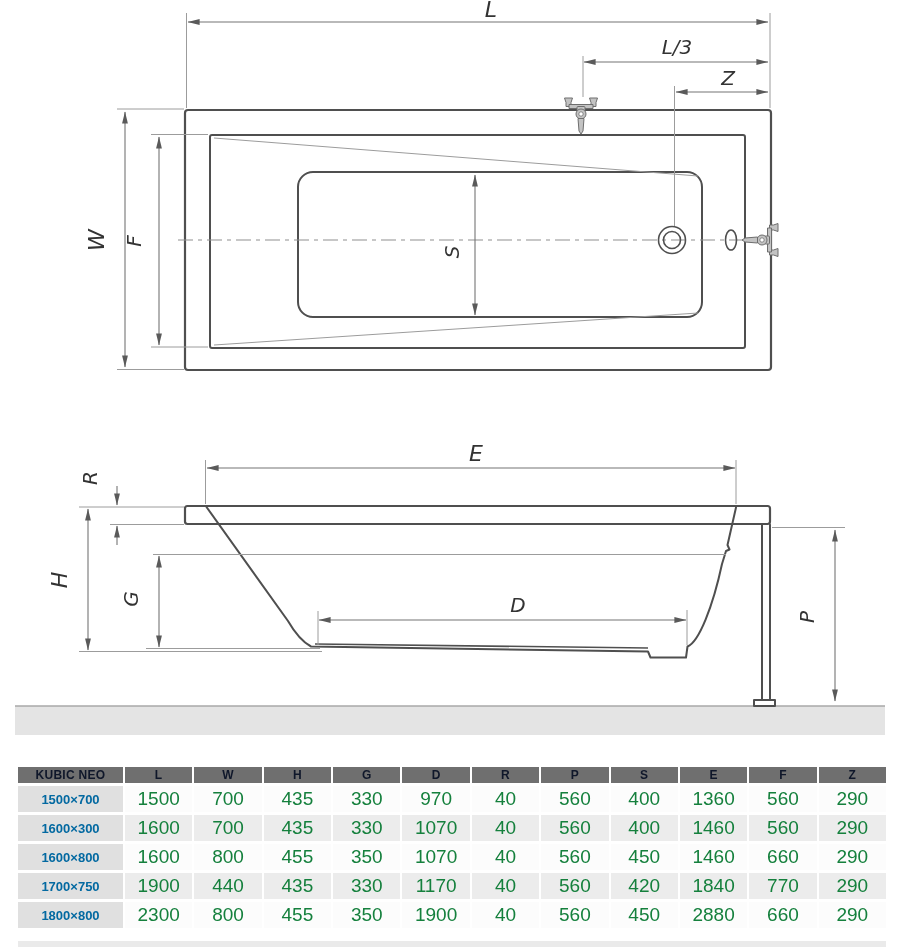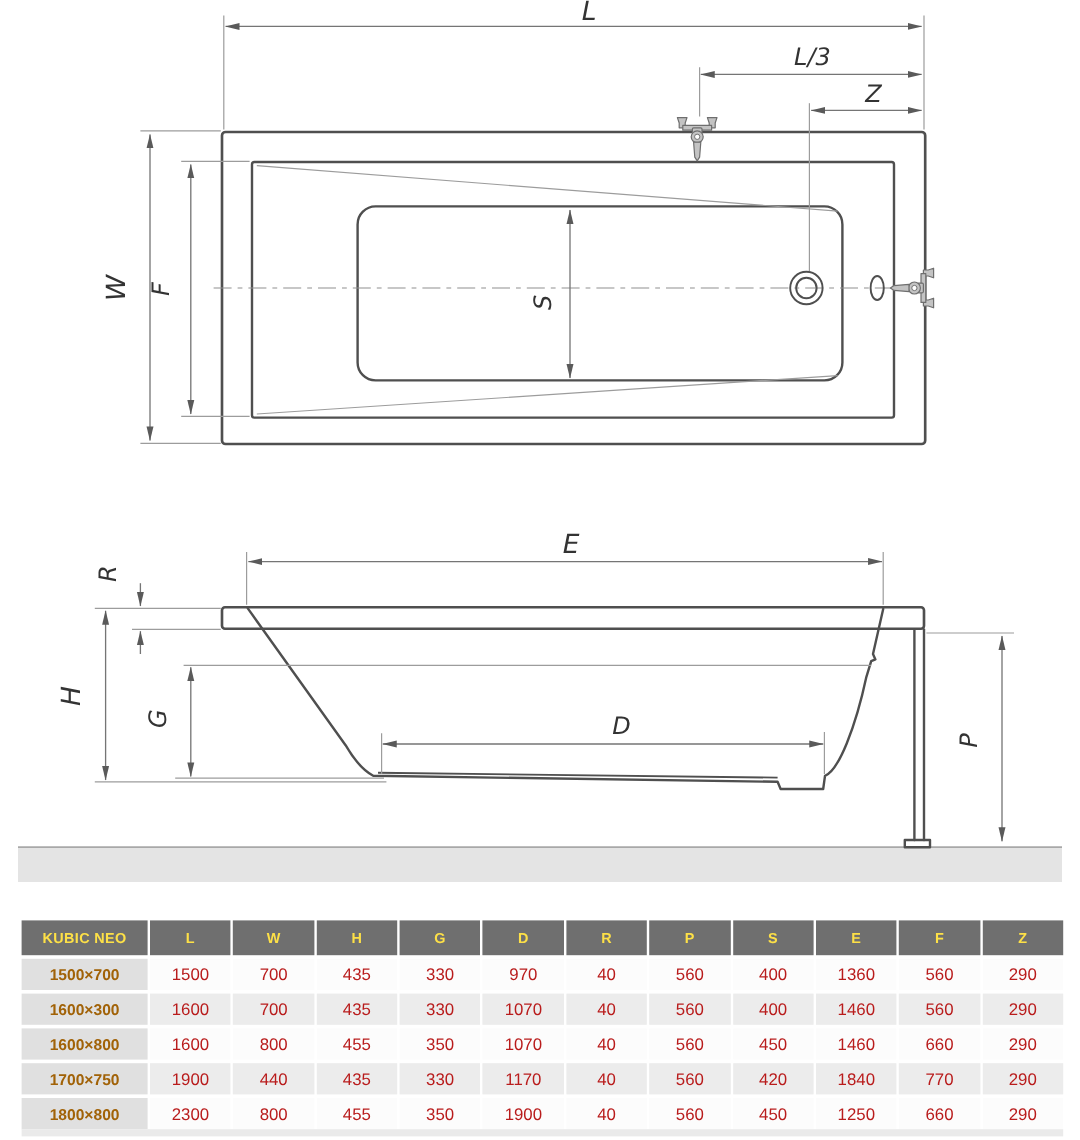--- a/index.html
+++ b/index.html
@@ -14,25 +14,25 @@
   .thin{stroke:#9c9c9c;stroke-width:1;fill:none;}
   .dim {stroke:#757575;stroke-width:1.1;fill:none;}
   .cl  {stroke:#8f8f8f;stroke-width:1;fill:none;stroke-dasharray:15 5 4 5;}
   .lbl {font:italic 20px "DejaVu Sans",sans-serif;fill:#333;}
   .big {font-size:22px;}
   .fauc{fill:#c3c3c3;stroke:#6e6e6e;stroke-width:1;stroke-linejoin:round;}
 
   
   .spec-table{position:absolute;left:18px;top:767px;width:868px;display:grid;
       grid-template-columns:105px repeat(11,1fr);gap:3px 2px;background:#fff;}
-  .th{background:#6f6f6f;color:#fde047;font-weight:bold;font-size:12px;height:29px;
+  .th{background:#6f6f6f;color:#0f172a;font-weight:bold;font-size:12px;height:16px;
       display:flex;align-items:center;justify-content:center;letter-spacing:.3px;}
   .td{height:26px;display:flex;align-items:center;justify-content:center;
-      font-size:14px;color:#b91c1c;}
-  .size{background:#e0e0e0;color:#a16207;font-weight:bold;font-size:13px;}
+      font-size:19px;color:#15803d;}
+  .size{background:#e0e0e0;color:#0369a1;font-weight:bold;font-size:13px;}
   .re{background:#fcfcfc;}
   .ro{background:#ececec;}
   .table-shadow{position:absolute;left:18px;top:941px;width:868px;height:6px;background:#eaeaea;}
 </style>
 </head>
 <body>
 
 <div class="stage">
 
   <svg width="900" height="755" viewBox="0 0 900 755">
@@ -203,19 +203,19 @@
 
     <div class="td size">1800×800</div>
     <div class="td re">2300</div>
     <div class="td re">800</div>
     <div class="td re">455</div>
     <div class="td re">350</div>
     <div class="td re">1900</div>
     <div class="td re">40</div>
     <div class="td re">560</div>
     <div class="td re">450</div>
-    <div class="td re">1250</div>
+    <div class="td re">2880</div>
     <div class="td re">660</div>
     <div class="td re">290</div>
   </div>
 
   <div class="table-shadow"></div>
 </div>
 
 </body></html>

